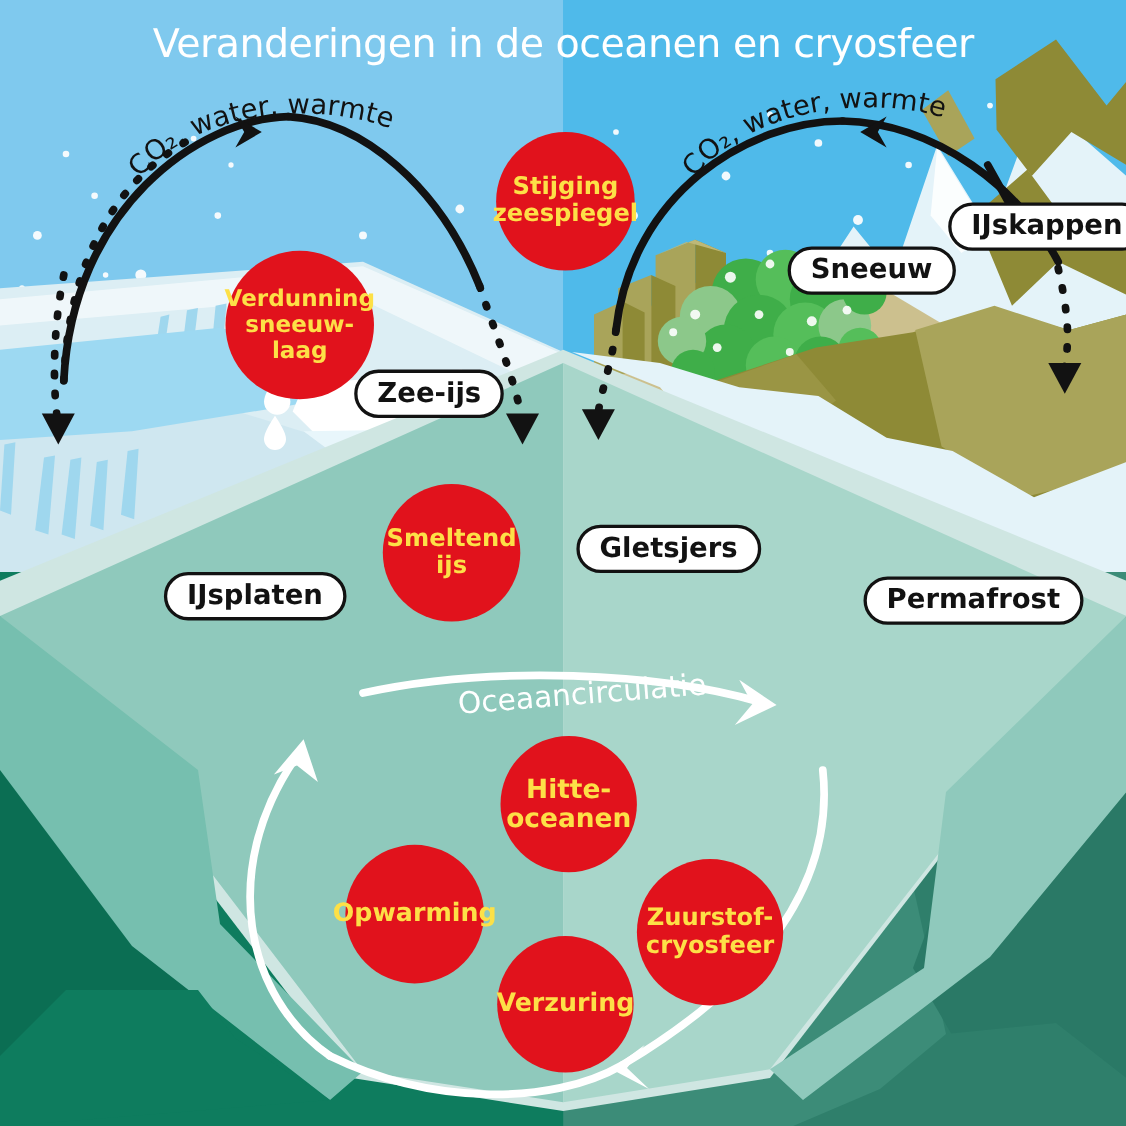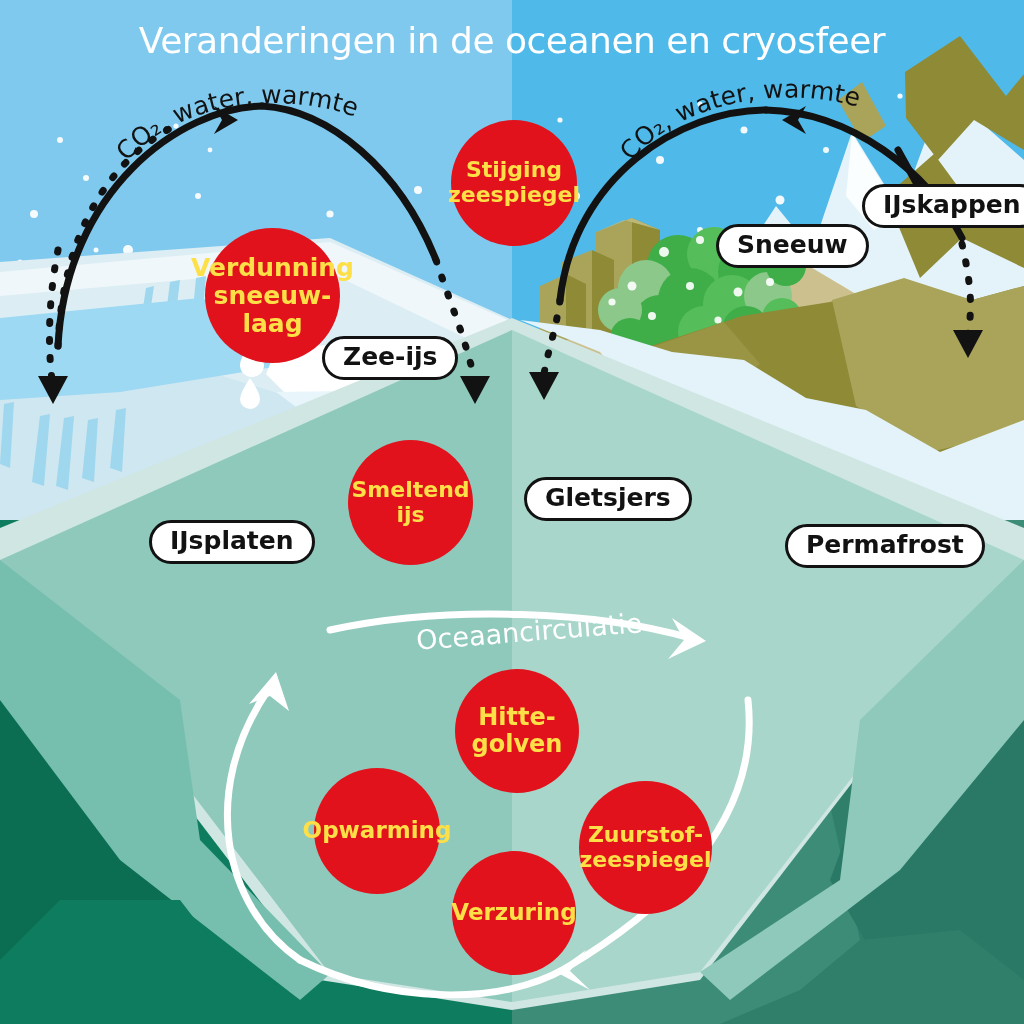--- a/index.html
+++ b/index.html
@@ -317,53 +317,53 @@
     <defs>
       <path id="arcpathR" d="M6,104 C56,24 206,6 292,62" fill="none"></path>
     </defs>
     <text font-family="DejaVu Sans, sans-serif" font-size="25" fill="#121212">
       <textPath href="#arcpathR" startOffset="4%">CO₂, water, warmte</textPath>
     </text>
   </svg>
 
   <div class="circ-label" style="left:416px; top:616px;">Oceaancirculatie</div>
 
-  <div class="bubble" style="left:205px; top:228px; width:135px; height:135px; font-size:25px;">
+  <div class="bubble" style="left:205px; top:228px; width:135px; height:135px; font-size:21px;">
     <span>Verdunning
 sneeuw-
 laag</span>
   </div>
 
   <div class="bubble" style="left:451px; top:120px; width:126px; height:126px; font-size:22px;">
     <span>Stijging
 zeespiegel</span>
   </div>
 
 
   <div class="bubble" style="left:348px; top:440px; width:125px; height:125px; font-size:22px;">
     <span>Smeltend
 ijs</span>
   </div>
 
   <div class="bubble" style="left:455px; top:669px; width:124px; height:124px; font-size:24px;">
     <span>Hitte-
-golven</span>
+oceanen</span>
   </div>
 
   <div class="bubble" style="left:314px; top:768px; width:126px; height:126px; font-size:23px;">
     <span>Opwarming</span>
   </div>
 
   <div class="bubble" style="left:452px; top:851px; width:124px; height:124px; font-size:23px;">
     <span>Verzuring</span>
   </div>
 
   <div class="bubble" style="left:579px; top:781px; width:133px; height:133px; font-size:22px;">
     <span>Zuurstof-
-zeespiegel</span>
+cryosfeer</span>
   </div>
 
   <div class="pill" style="left:322px; top:336px;">
     <span>Zee-ijs</span>
   </div>
   <div class="pill" style="left:149px; top:520px;">
     <span>IJsplaten</span>
   </div>
   <div class="pill" style="left:524px; top:477px;">
     <span>Gletsjers</span>

